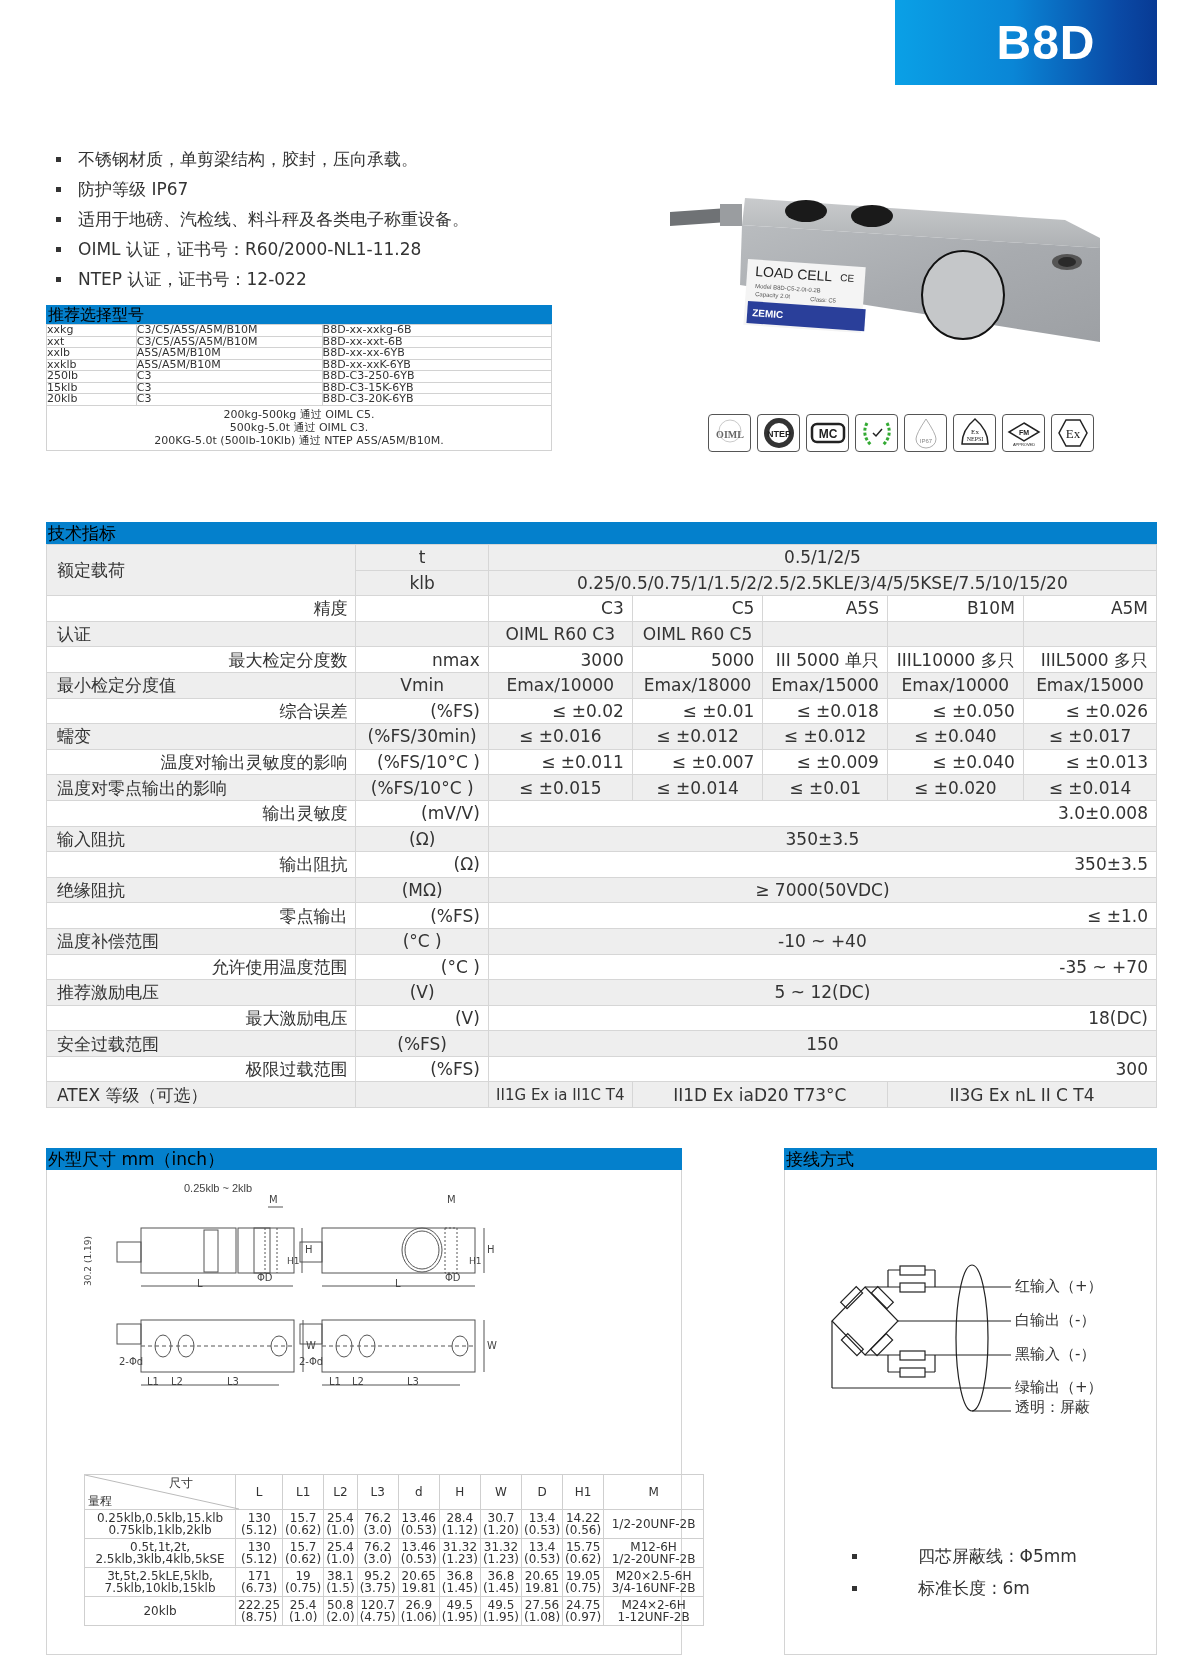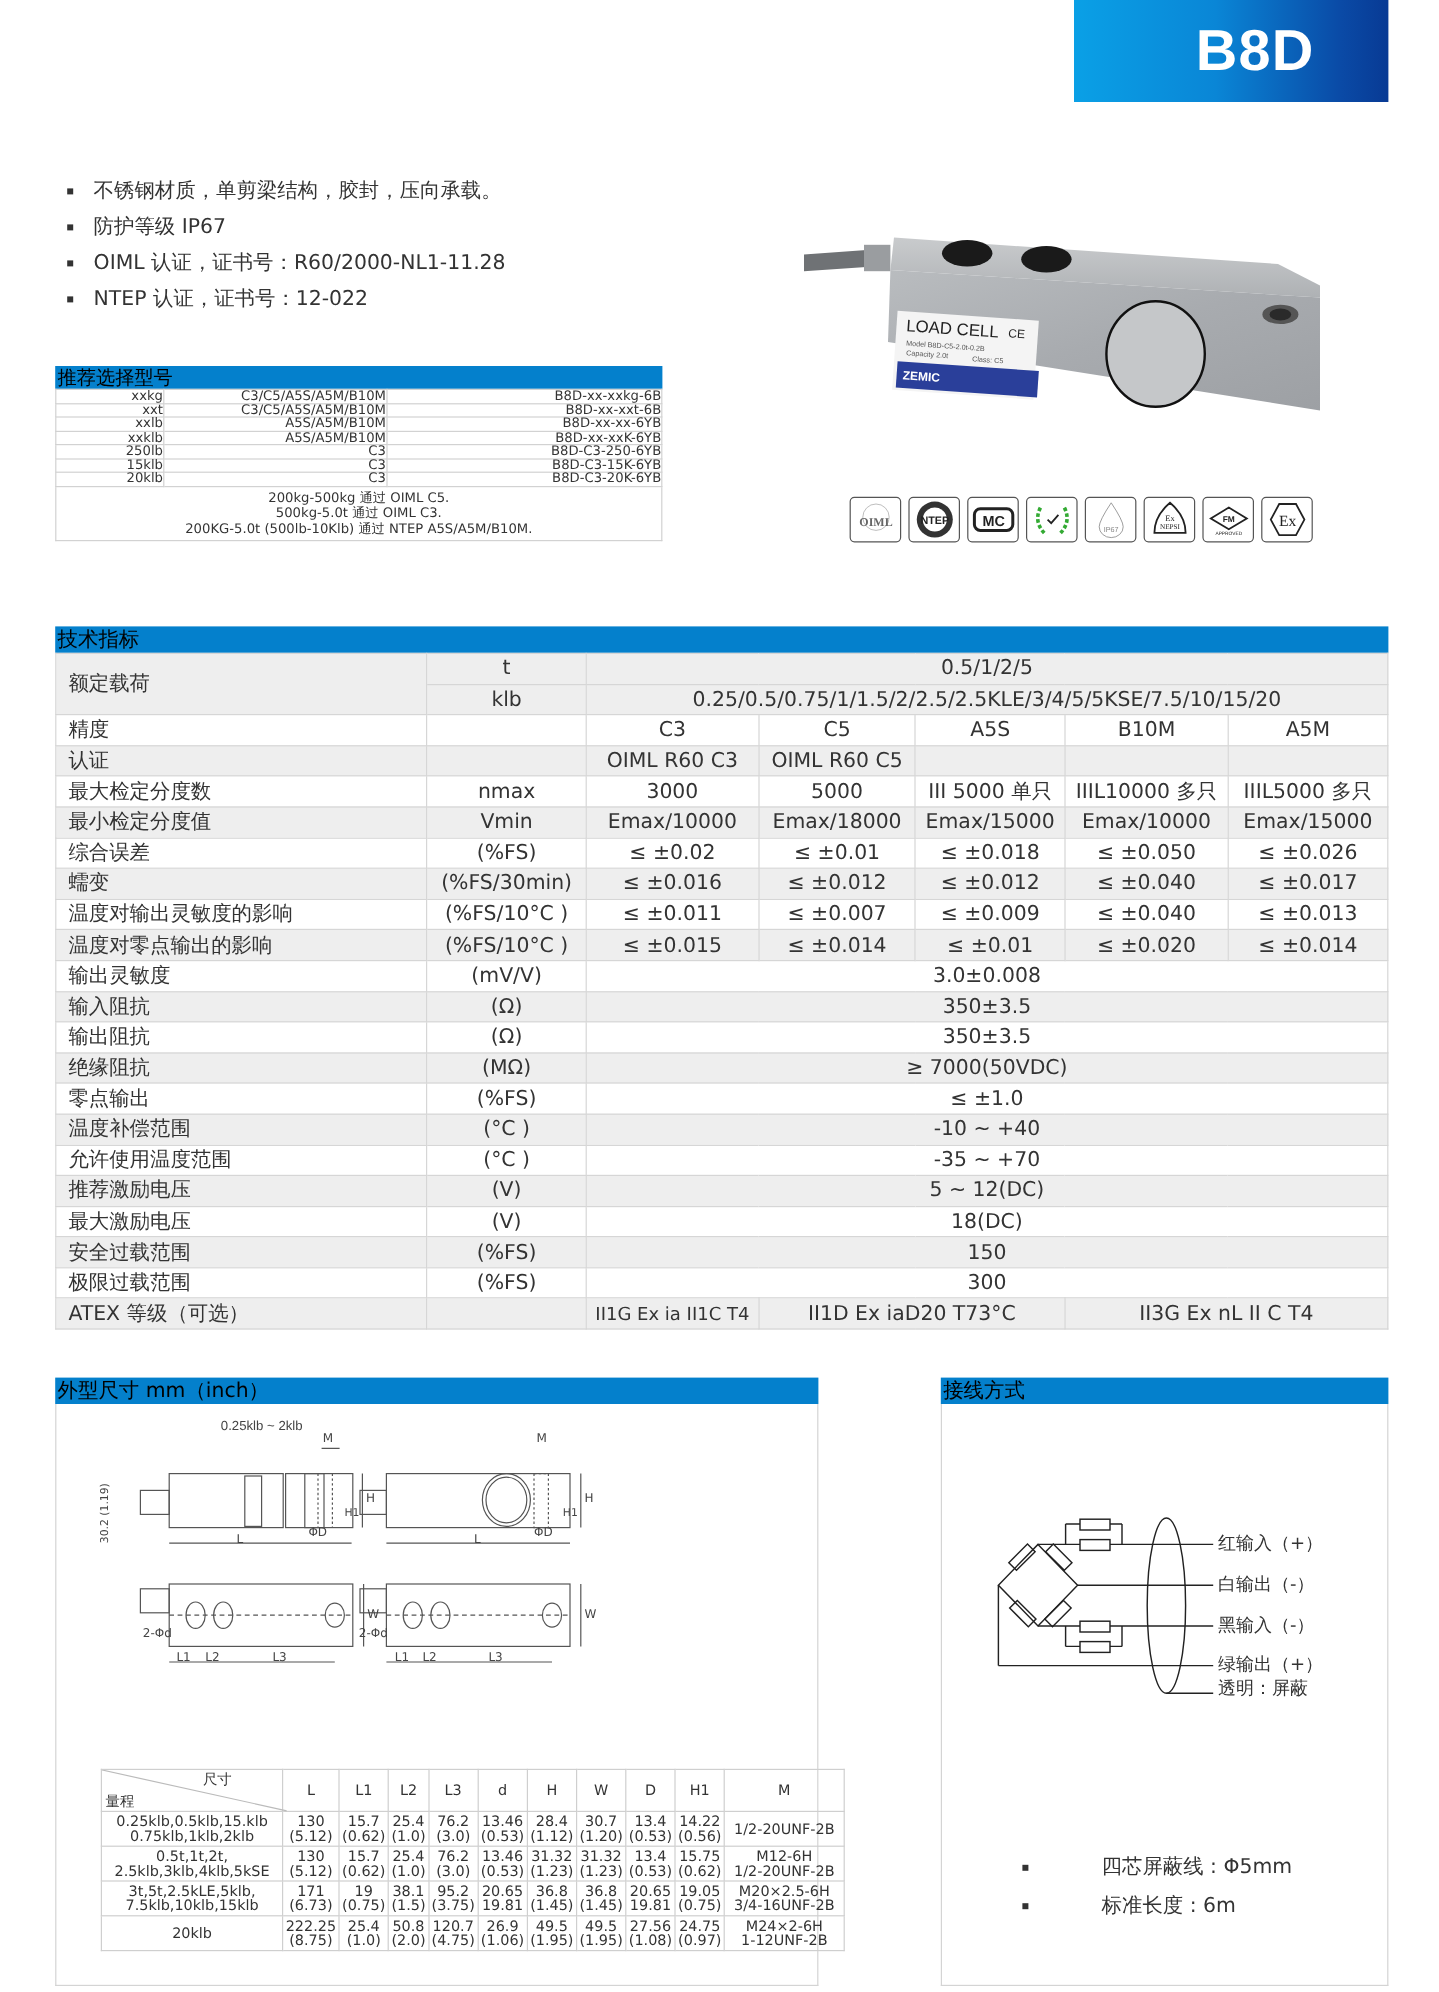--- a/index.html
+++ b/index.html
@@ -9,27 +9,27 @@
   .title-box { left: 895px; top: 0; width: 262px; height: 85px;
     background: linear-gradient(90deg, #0aa0e6 0%, #0a86d6 45%, #0a4aa6 85%, #083a94 100%);
     color: #fff; font-family: "Liberation Sans", sans-serif; font-weight: bold; font-size: 48px;
     display: flex; align-items: center; justify-content: center; letter-spacing: 1px; padding-left: 40px; }
   .bullets { left: 54px; top: 144px; list-style: none; }
   .bullets li { font-size: 17px; height: 30px; line-height: 30px; display: flex; align-items: center; color: #333; }
   .sq { display: inline-block; width: 5px; height: 5px; background: #333; margin-right: 17px; margin-left: 2px; }
   .section-head { background: #0480cc; color: #000000; font-size: 17px; height: 22px; line-height: 22px; padding-left: 2px; }
   table { border-collapse: collapse; }
   .rec-table { width: 506px; font-size: 11px; color: #333; }
-  .rec-table td { border: 1px solid #d2d2d2; text-align: right; height: 11.5px; line-height: 10px; padding: 0; }
+  .rec-table td { border: 1px solid #d2d2d2; text-align: left; height: 11.5px; line-height: 10px; padding: 0; }
   .rec-note { border: 1px solid #d2d2d2; border-top: none; width: 506px; font-size: 11px; text-align: center; line-height: 13px; padding: 2px 0 3px; }
   .spec { width: 1111px; font-size: 17px; color: #333; }
   .spec td { border: 1px solid #d6d6d6; height: 25.6px; line-height: 24px; padding: 0 8px; text-align: center; white-space: nowrap; }
   .spec td.lbl { text-align: left; padding-left: 10px; }
   .spec tr.g td { background: #eeeeee; }
-  .spec tr.w td { background: #ffffff; }
+  .spec tr.w td { background: #ffffff; text-align: right; }
   .panel { border: 1px solid #d4d4d4; border-top: none; background: #fff; }
   .dim { font-size: 12px; color: #333; }
   .dim td { border: 1px solid #cfcfcf; text-align: center; line-height: 12px; padding: 2px 2px; }
   .wire-label { font-size: 15px; color: #333; position: absolute; left: 1012px; }
   .wire-bullets { left: 850px; top: 1540px; list-style: none; }
   .wire-bullets li { font-size: 17px; height: 32px; line-height: 32px; display: flex; align-items: center; gap: 44px; }
   .cert-row { left: 708px; top: 414px; display: flex; gap: 6px; }
   .cert { width: 43px; height: 38px; border: 1.5px solid #555; border-radius: 4px; display: flex; align-items: center; justify-content: center; background: #fff; }
 </style>
 </head>
@@ -40,20 +40,24 @@
 </div>
 
 <ul class="abs bullets">
   <li>
       <span class="sq"></span>
       <span>不锈钢材质，单剪梁结构，胶封，压向承载。</span>
     </li>
   <li>
       <span class="sq"></span>
       <span>防护等级 IP67</span>
+    </li>
+  <li>
+      <span class="sq"></span>
+      <span>适用于地磅、汽检线、料斗秤及各类电子称重设备。</span>
     </li>
   <li>
       <span class="sq"></span>
       <span>OIML 认证，证书号：R60/2000-NL1-11.28</span>
     </li>
   <li>
       <span class="sq"></span>
       <span>NTEP 认证，证书号：12-022</span>
     </li>
 </ul>

